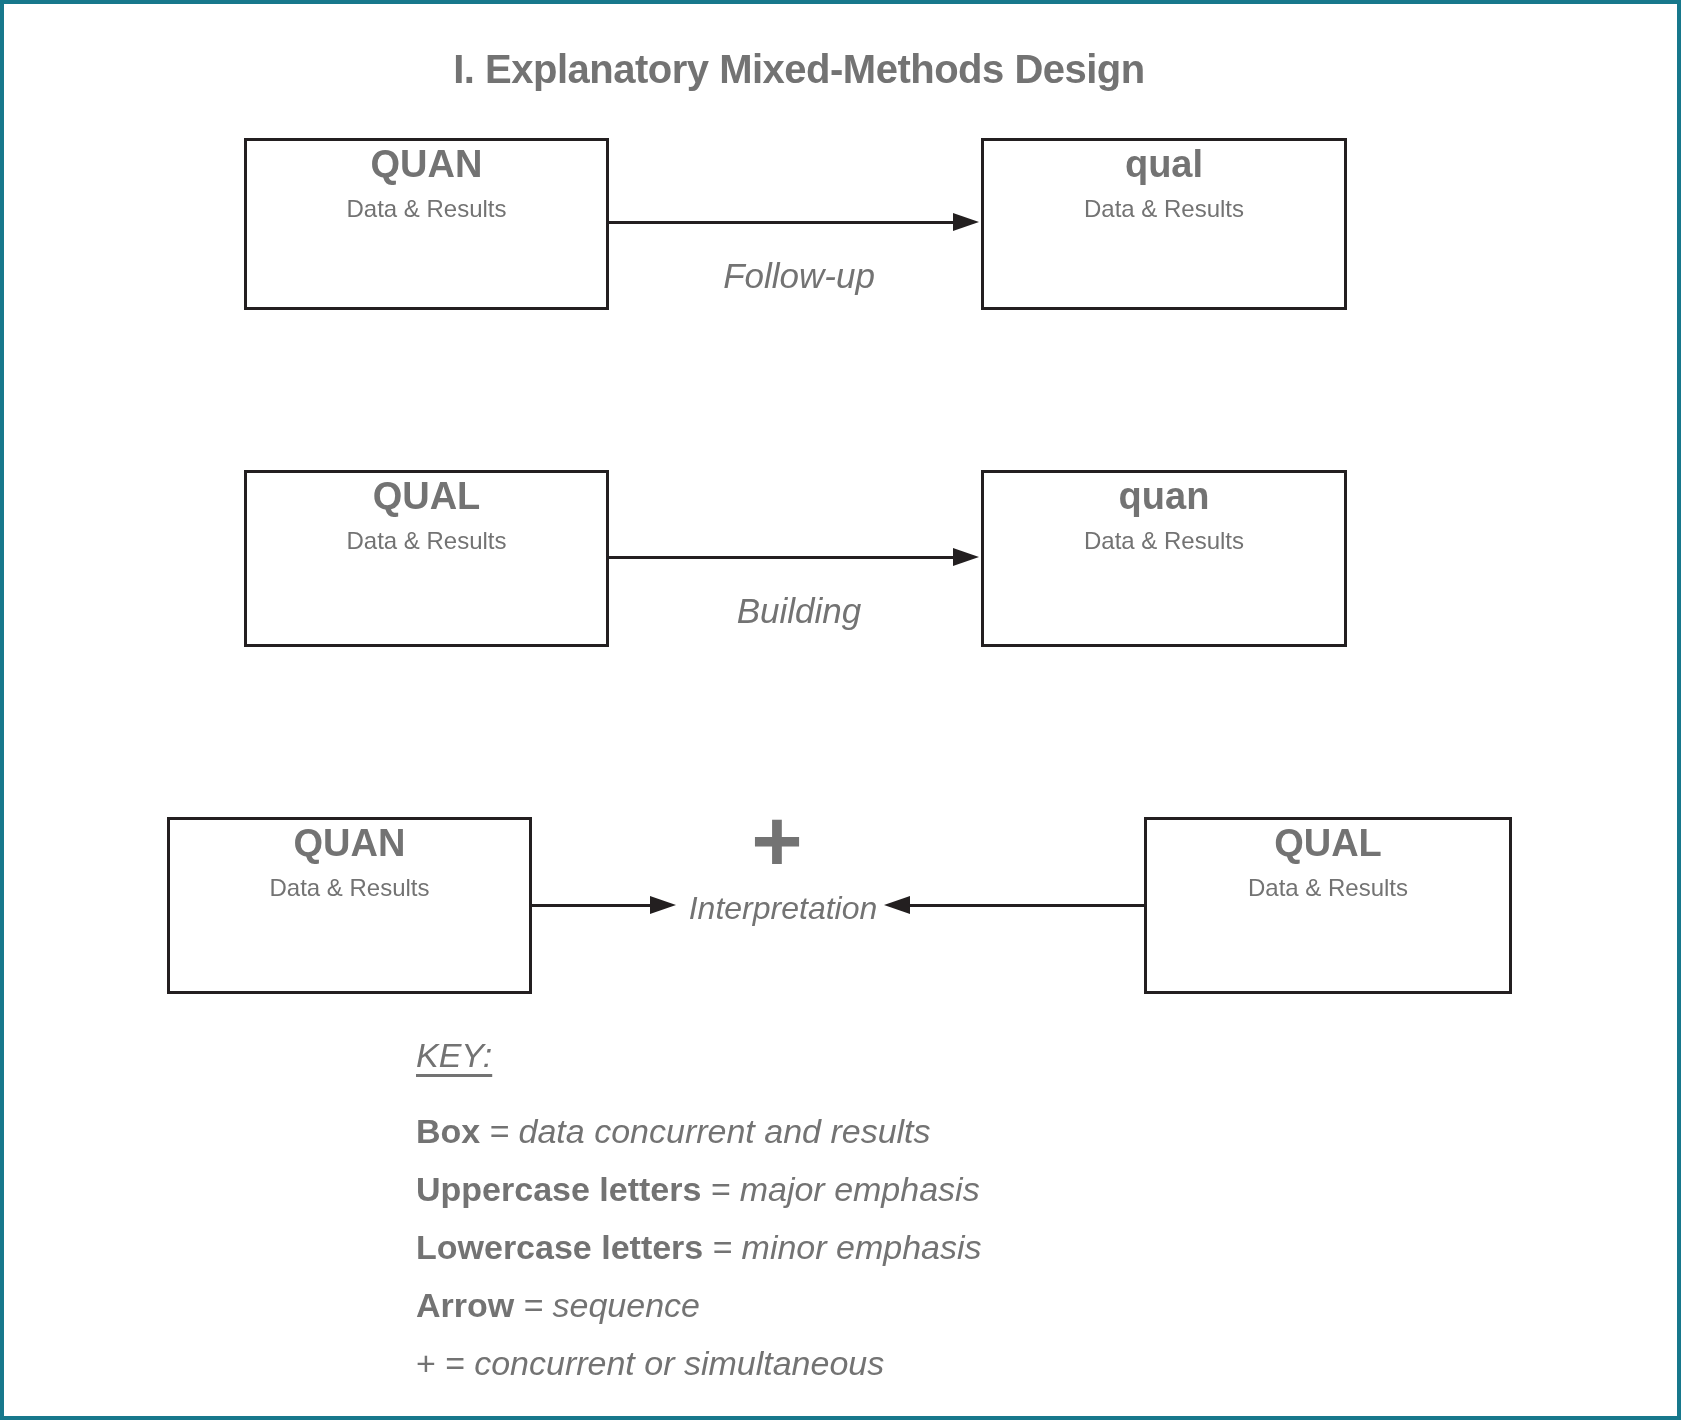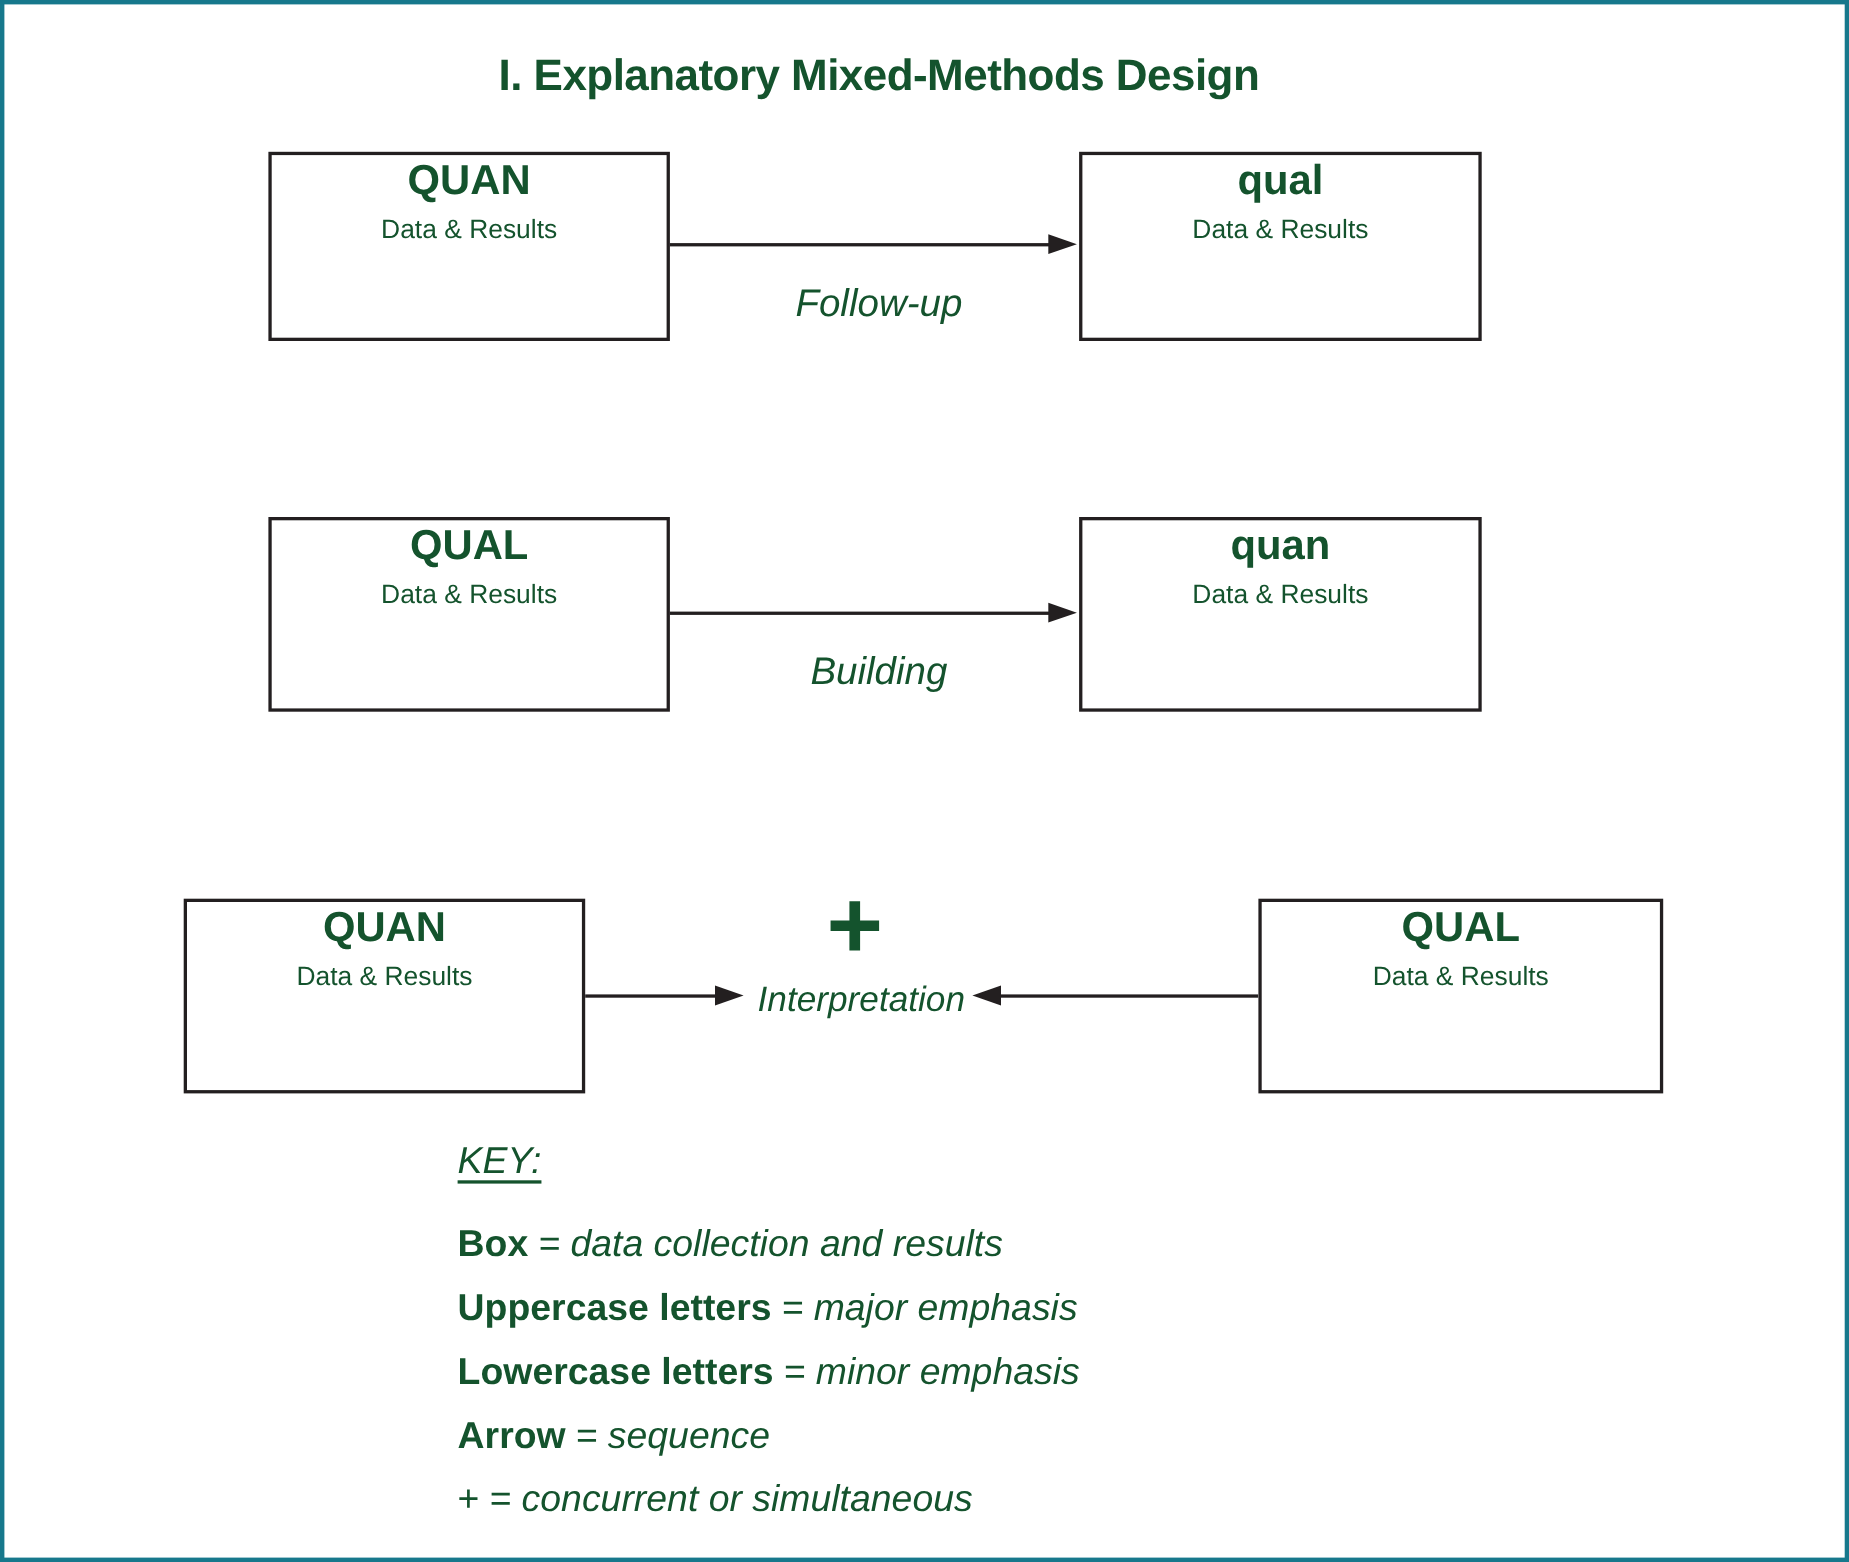--- a/index.html
+++ b/index.html
@@ -5,21 +5,21 @@
   html, body { margin: 0; padding: 0; background: #ffffff; }
   .canvas {
     position: relative;
     width: 1681px;
     height: 1420px;
     box-sizing: border-box;
     background: #ffffff;
     border: 4px solid #17788c;
     overflow: hidden;
     font-family: "Liberation Sans", "DejaVu Sans", sans-serif;
-    color: #14532d;
+    color: #737373;
   }
   .section-title {
     position: absolute;
     left: 0;
     width: 1590px;
     text-align: center;
     font-size: 40px;
     font-weight: 700;
     line-height: 48px;
     letter-spacing: -0.5px;
@@ -165,20 +165,20 @@
   <div class="hline" style="left:906px;top:900px;width:234px"></div>
 
   <div class="dbox" style="left:1140px;top:813px;width:368px;height:177px">
     <div class="box-label">QUAL</div>
     <div class="box-sublabel">Data &amp; Results</div>
   </div>
 
   <div class="key-title" style="left:412px;top:1032px">KEY:</div>
 
   <div class="key-entries" style="left:412px;top:1098px">
-    <div class="key-entry"><span class="key-term">Box</span><span class="key-def">= data collection and results</span></div>
+    <div class="key-entry"><span class="key-term">Box</span><span class="key-def">= data concurrent and results</span></div>
     <div class="key-entry"><span class="key-term">Uppercase letters</span><span class="key-def">= major emphasis</span></div>
     <div class="key-entry"><span class="key-term">Lowercase letters</span><span class="key-def">= minor emphasis</span></div>
     <div class="key-entry"><span class="key-term">Arrow</span><span class="key-def">= sequence</span></div>
     <div class="key-entry plus-entry"><span class="key-term">+</span><span class="key-def">= concurrent or simultaneous</span></div>
   </div>
 
 </div>
 
 </body></html>

